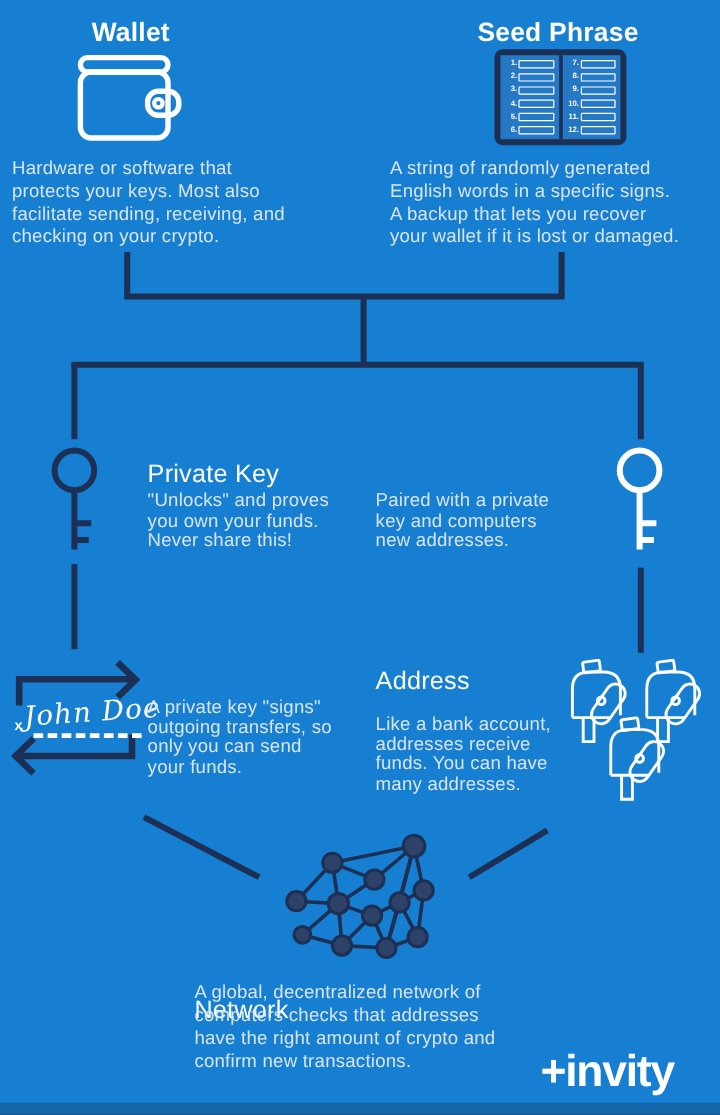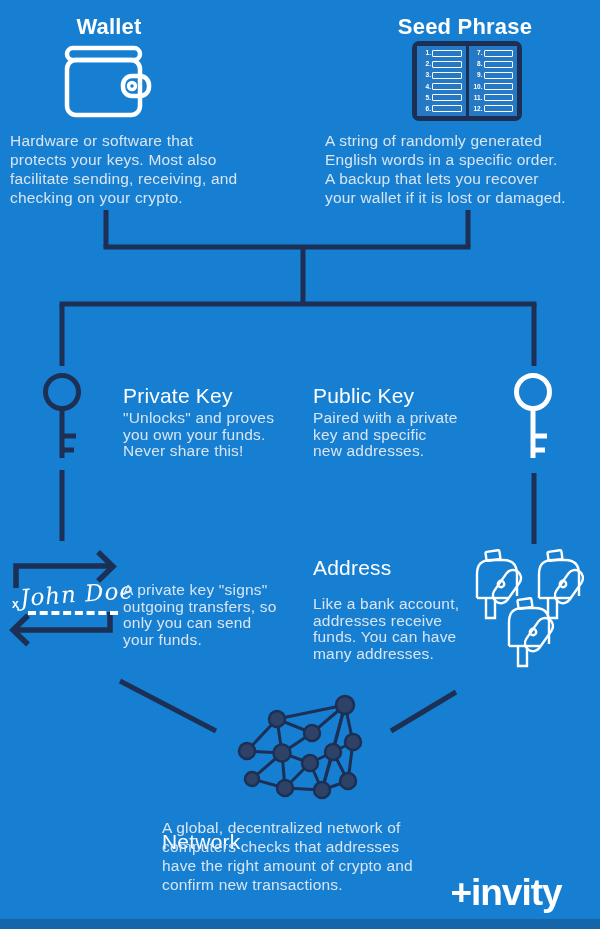--- a/index.html
+++ b/index.html
@@ -128,38 +128,37 @@
             <span class="seed-slot"></span>
           </div>
         <div class="seed-row">
             <span class="seed-num">12.</span>
             <span class="seed-slot"></span>
           </div>
       </div>
     </div>
   </div>
   <div class="abs body" style="left:325px;top:131px;width:272px">A string of randomly generated
-English words in a specific order.
+English words in a specific signs.
 A backup that lets you recover
 your wallet if it is lost or damaged.</div>
 
   <svg class="abs" style="left:39px;top:366px" width="46" height="104" viewBox="0 0 46 104" fill="none" stroke="#1c2f54" stroke-width="5">
     <circle cx="23" cy="26" r="16.5"></circle>
     <path d="M23,42.5 V92"></path>
     <path d="M23,70 H37"></path>
     <path d="M23,84 H35"></path>
   </svg>
   <div class="abs sub-title" style="left:123px;top:384px">Private Key</div>
   <div class="abs body tight" style="left:123px;top:410px;width:180px">"Unlocks" and proves
 you own your funds.
 Never share this!</div>
 
-  <div class="abs sub-title" style="left:313px;top:384px">Public Key</div>
   <div class="abs body tight" style="left:313px;top:410px;width:180px">Paired with a private
-key and specific
+key and computers
 new addresses.</div>
   <svg class="abs" style="left:510px;top:366px" width="46" height="104" viewBox="0 0 46 104" fill="none" stroke="#ffffff" stroke-width="5">
     <circle cx="23" cy="26" r="16.5"></circle>
     <path d="M23,42.5 V92"></path>
     <path d="M23,70 H37"></path>
     <path d="M23,84 H35"></path>
   </svg>
 
   <div class="abs" style="left:8px;top:548px;width:118px;height:100px">
     <svg class="abs" style="left:0;top:0" width="118" height="100" viewBox="0 0 118 100" fill="none" stroke="#1c2f54" stroke-width="5.5">

